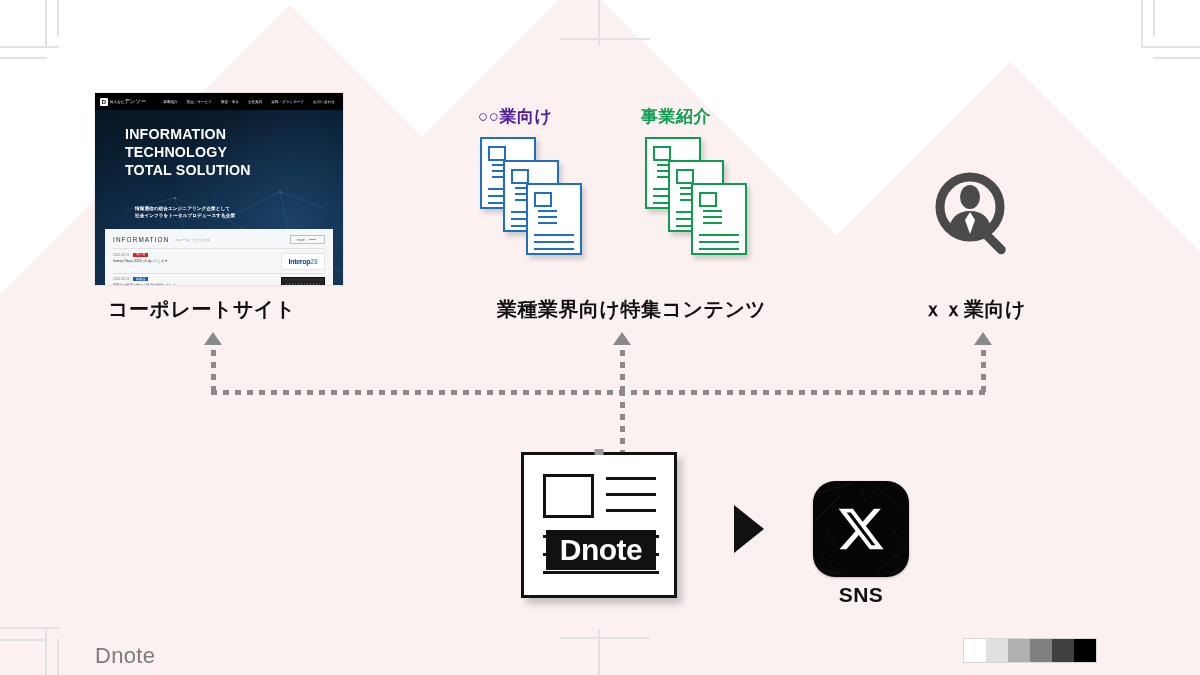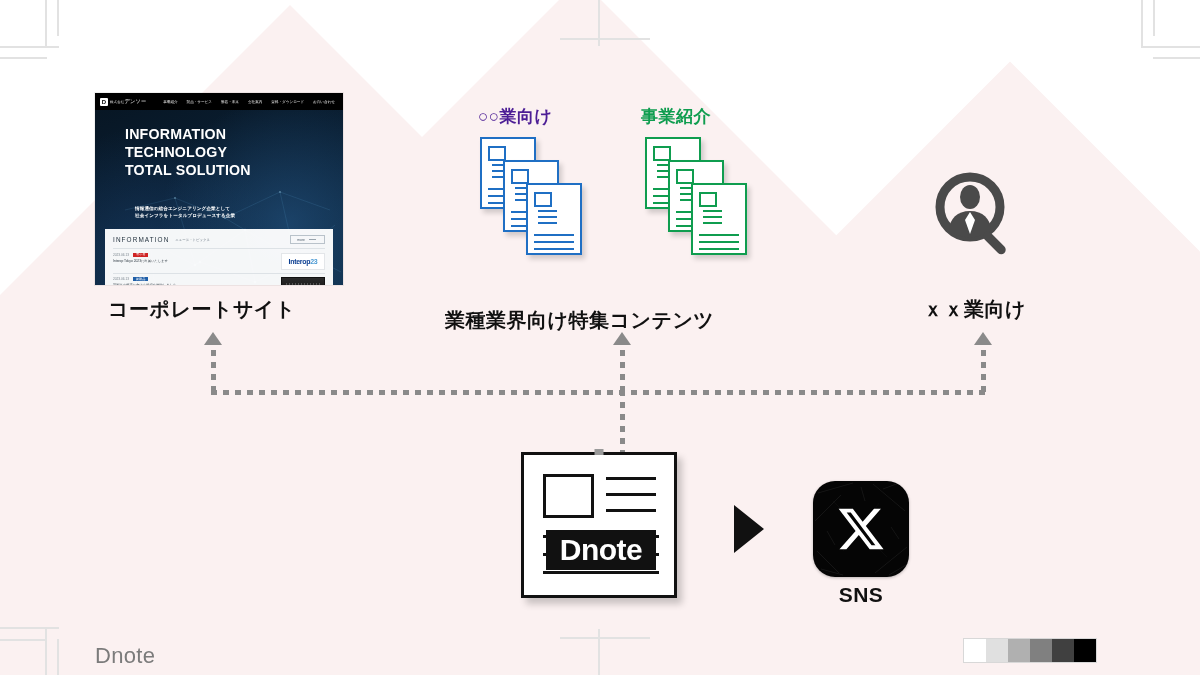--- a/index.html
+++ b/index.html
@@ -581,21 +581,21 @@
       <g fill="#4a4a4a">
         <ellipse cx="35" cy="25" rx="10" ry="12"></ellipse>
         <path d="M35 39 c-13 0 -20 8 -21 18 a30 30 0 0 0 42 0 c-1 -10 -8 -18 -21 -18 z"></path>
       </g>
       <path d="M35 40 l-5 8 l5 14 l5 -14 z" fill="#ffffff"></path>
       <rect x="55" y="57" width="9" height="28" rx="4.5" fill="#4a4a4a" transform="rotate(-45 59.5 71)"></rect>
     </svg>
   </div>
 
   <div class="flow-label" style="left:108px;top:296px;">コーポレートサイト</div>
-  <div class="flow-label" style="left:445px;top:296px;margin-top:11px;">業種業界向け特集コンテンツ</div>
+  <div class="flow-label" style="left:497px;top:296px;">業種業界向け特集コンテンツ</div>
   <div class="flow-label" style="left:923px;top:296px;">ｘｘ業向け</div>
 
   <div class="conn">
 
     <div class="dotline-h" style="left:211px;top:390px;width:775px;"></div>
 
     <div class="dotline-v" style="left:211px;top:350px;height:45px;"></div>
     <div class="arrow-up" style="left:204px;top:332px;"></div>
 
     <div class="dotline-v" style="left:620px;top:350px;height:45px;"></div>

